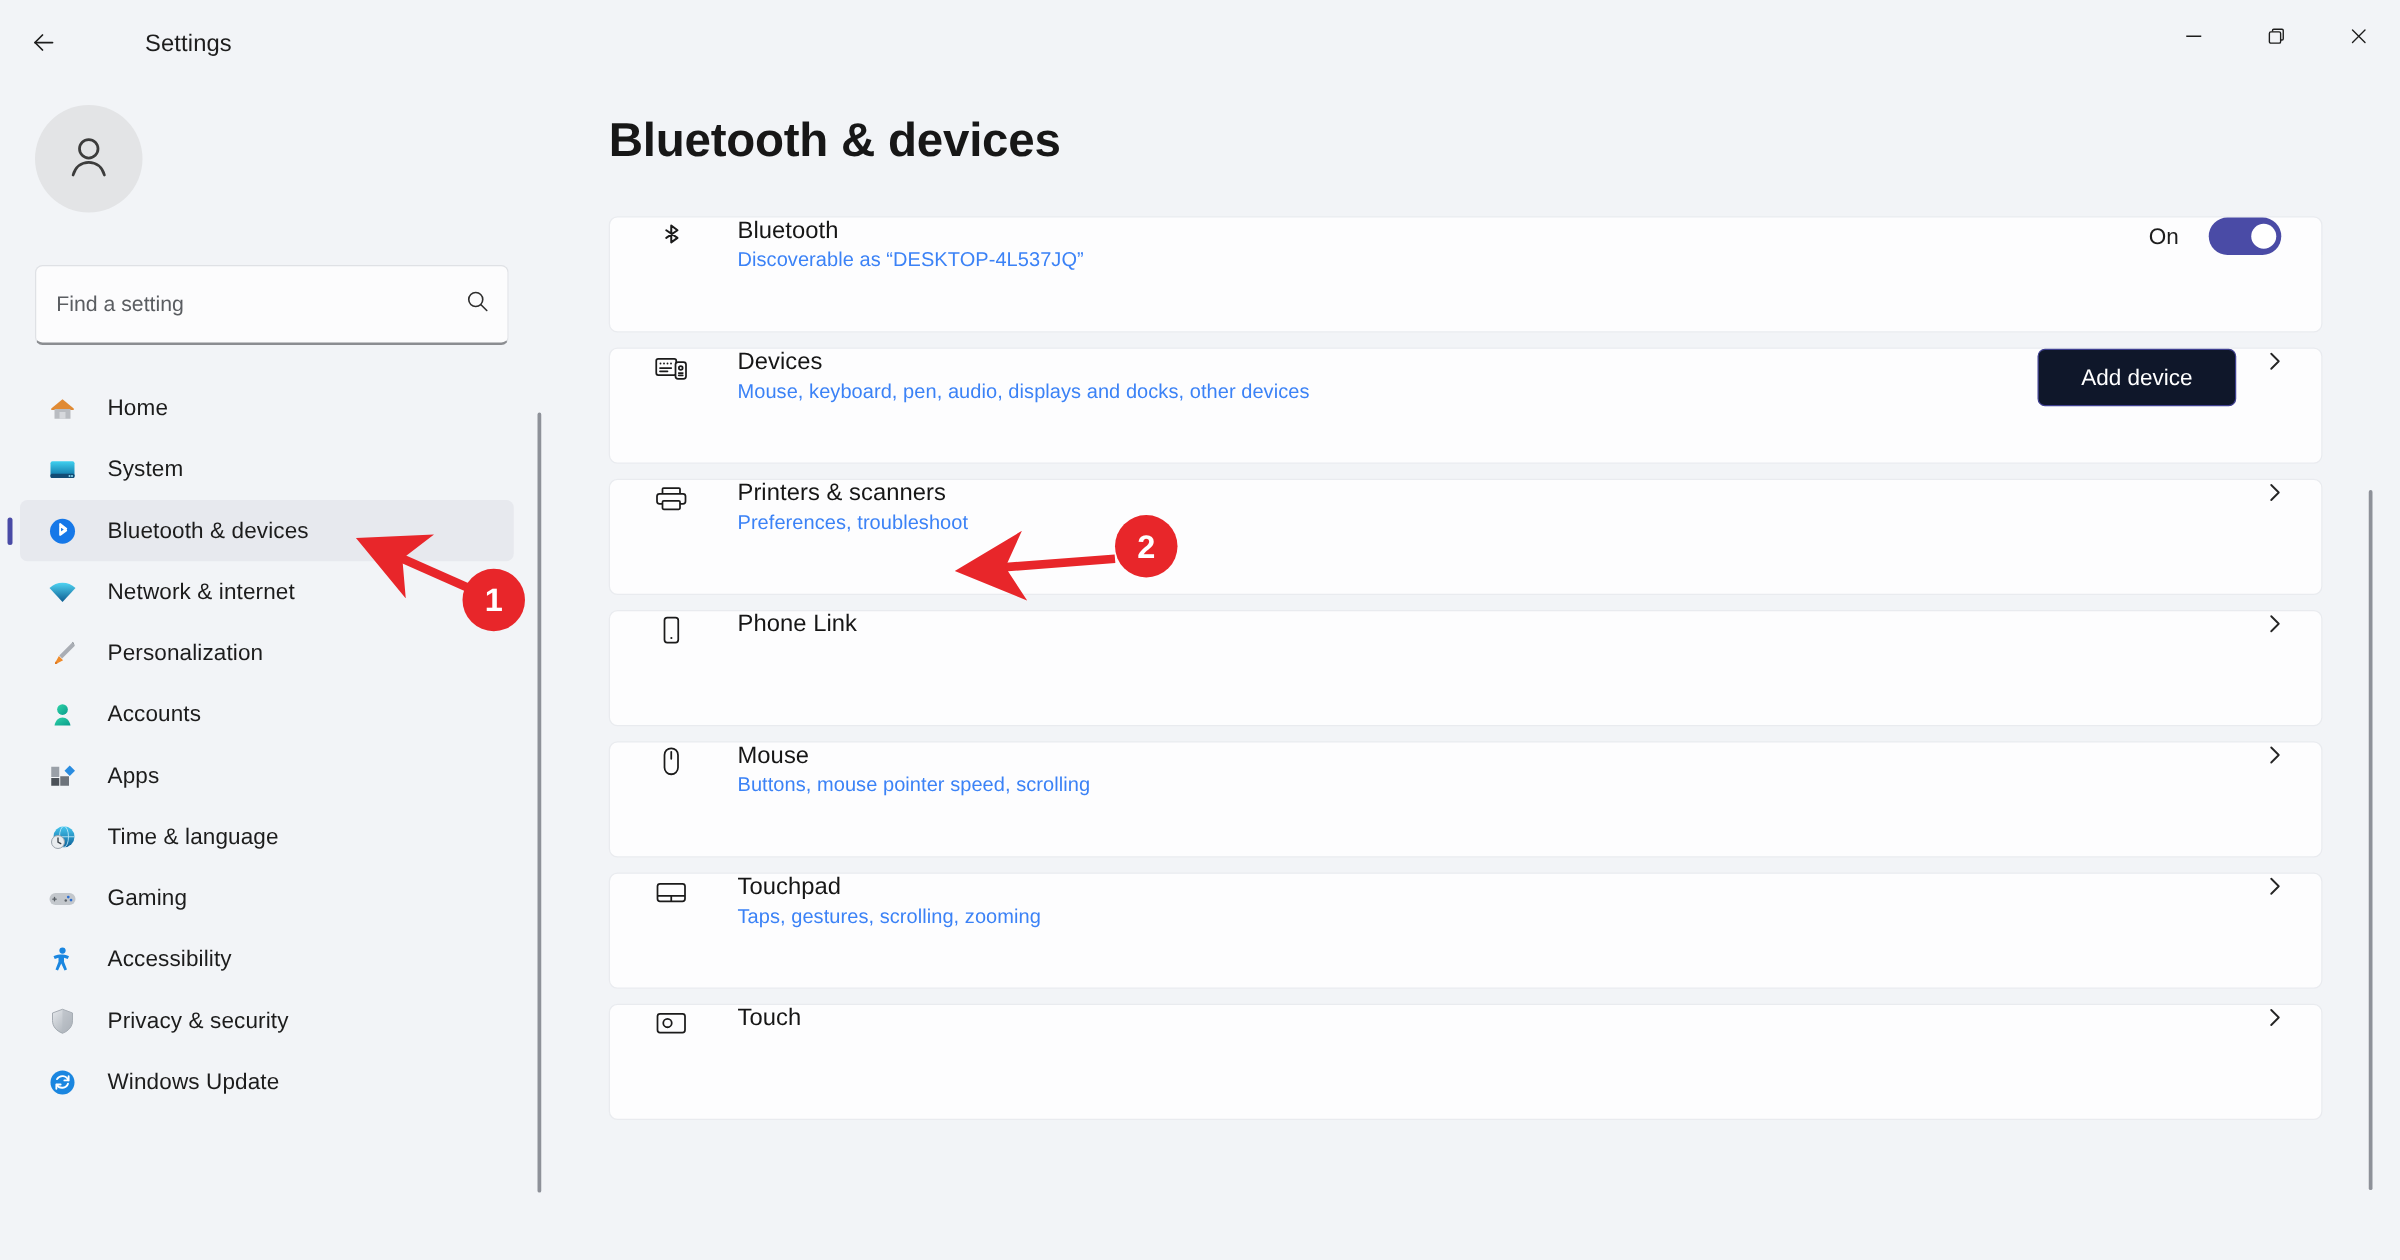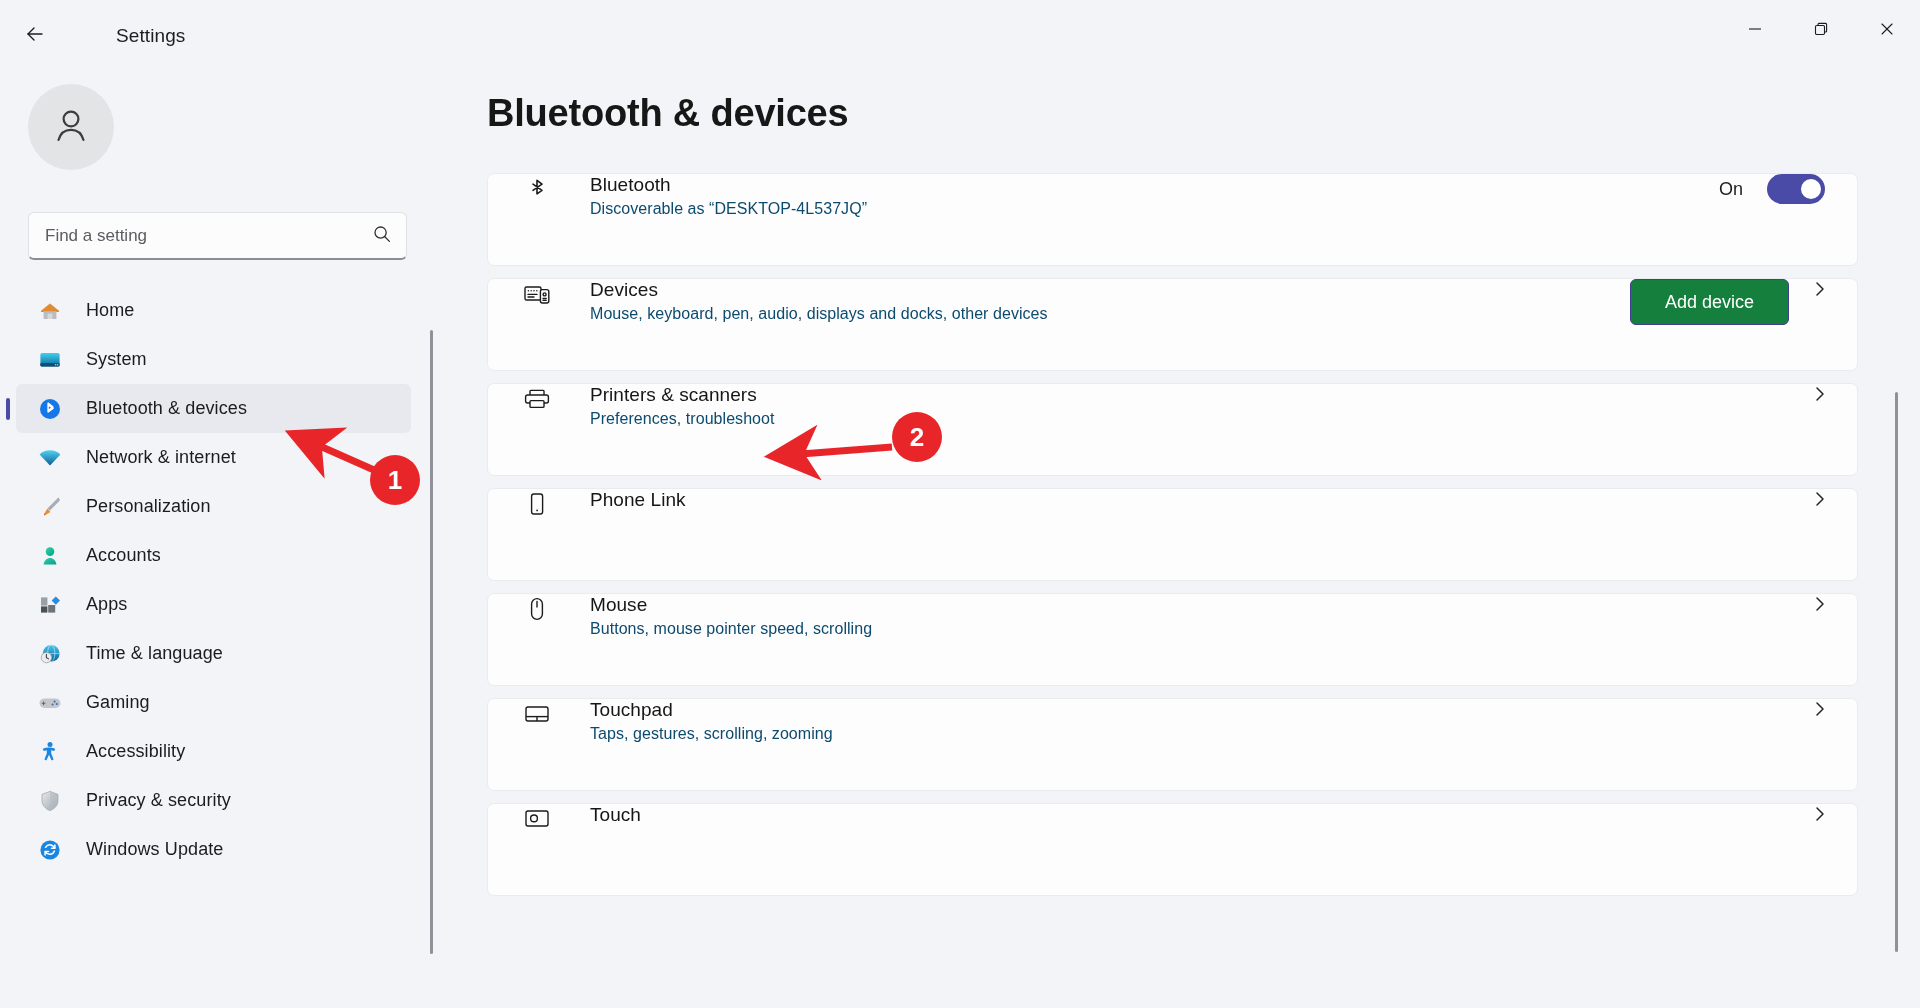--- a/index.html
+++ b/index.html
@@ -57,21 +57,21 @@
   }
   .avatar-wrap { padding: 12px 0 0 28px; }
   .avatar {
     width: 86px; height: 86px;
     border-radius: 50%;
     background: #e3e4e6;
     display: flex; align-items: center; justify-content: center;
   }
   .search-wrap { padding: 42px 48px 0 28px; }
   .searchbox {
-    height: 48px;
+    height: 64px;
     background: #fcfcfd;
     border: 1px solid #dfe1e5;
     border-bottom: 2px solid #8b8d91;
     border-radius: 6px;
     display: flex; align-items: center;
     padding: 0 14px 0 16px;
     cursor: text;
   }
   .searchbox input {
     flex: 1;
@@ -158,21 +158,21 @@
   }
   .card-text { flex: 1; min-width: 0; }
   .card-title {
     font-size: 19px;
     color: #161616;
     letter-spacing: .05px;
     margin-bottom: 4px;
   }
   .card-sub {
     font-size: 16px;
-    color: #0c4a6e;
+    color: #3b82f6;
     letter-spacing: .05px;
   }
   .chev {
     width: 34px; flex: 0 0 34px;
     display: flex; align-items: center; justify-content: center;
     color: #303030;
   }
   .toggle-group { display: flex; align-items: center; gap: 24px; margin-right: 12px; }
   .toggle-label { font-size: 18px; color: #1d1d1d; }
   .toggle {
@@ -184,21 +184,21 @@
   }
   .toggle .knob {
     position: absolute;
     right: 4px; top: 50%;
     transform: translateY(-50%);
     width: 20px; height: 20px;
     border-radius: 50%;
     background: #fff;
   }
   .add-btn {
-    background: #15803d;
+    background: #0f172a;
     color: #fff;
     border: 1px solid #3f4090;
     border-radius: 6px;
     height: 46px;
     padding: 0 34px;
     font-size: 18px;
     font-family: "Liberation Sans", sans-serif;
     cursor: pointer;
     margin-right: 14px;
     white-space: nowrap;

